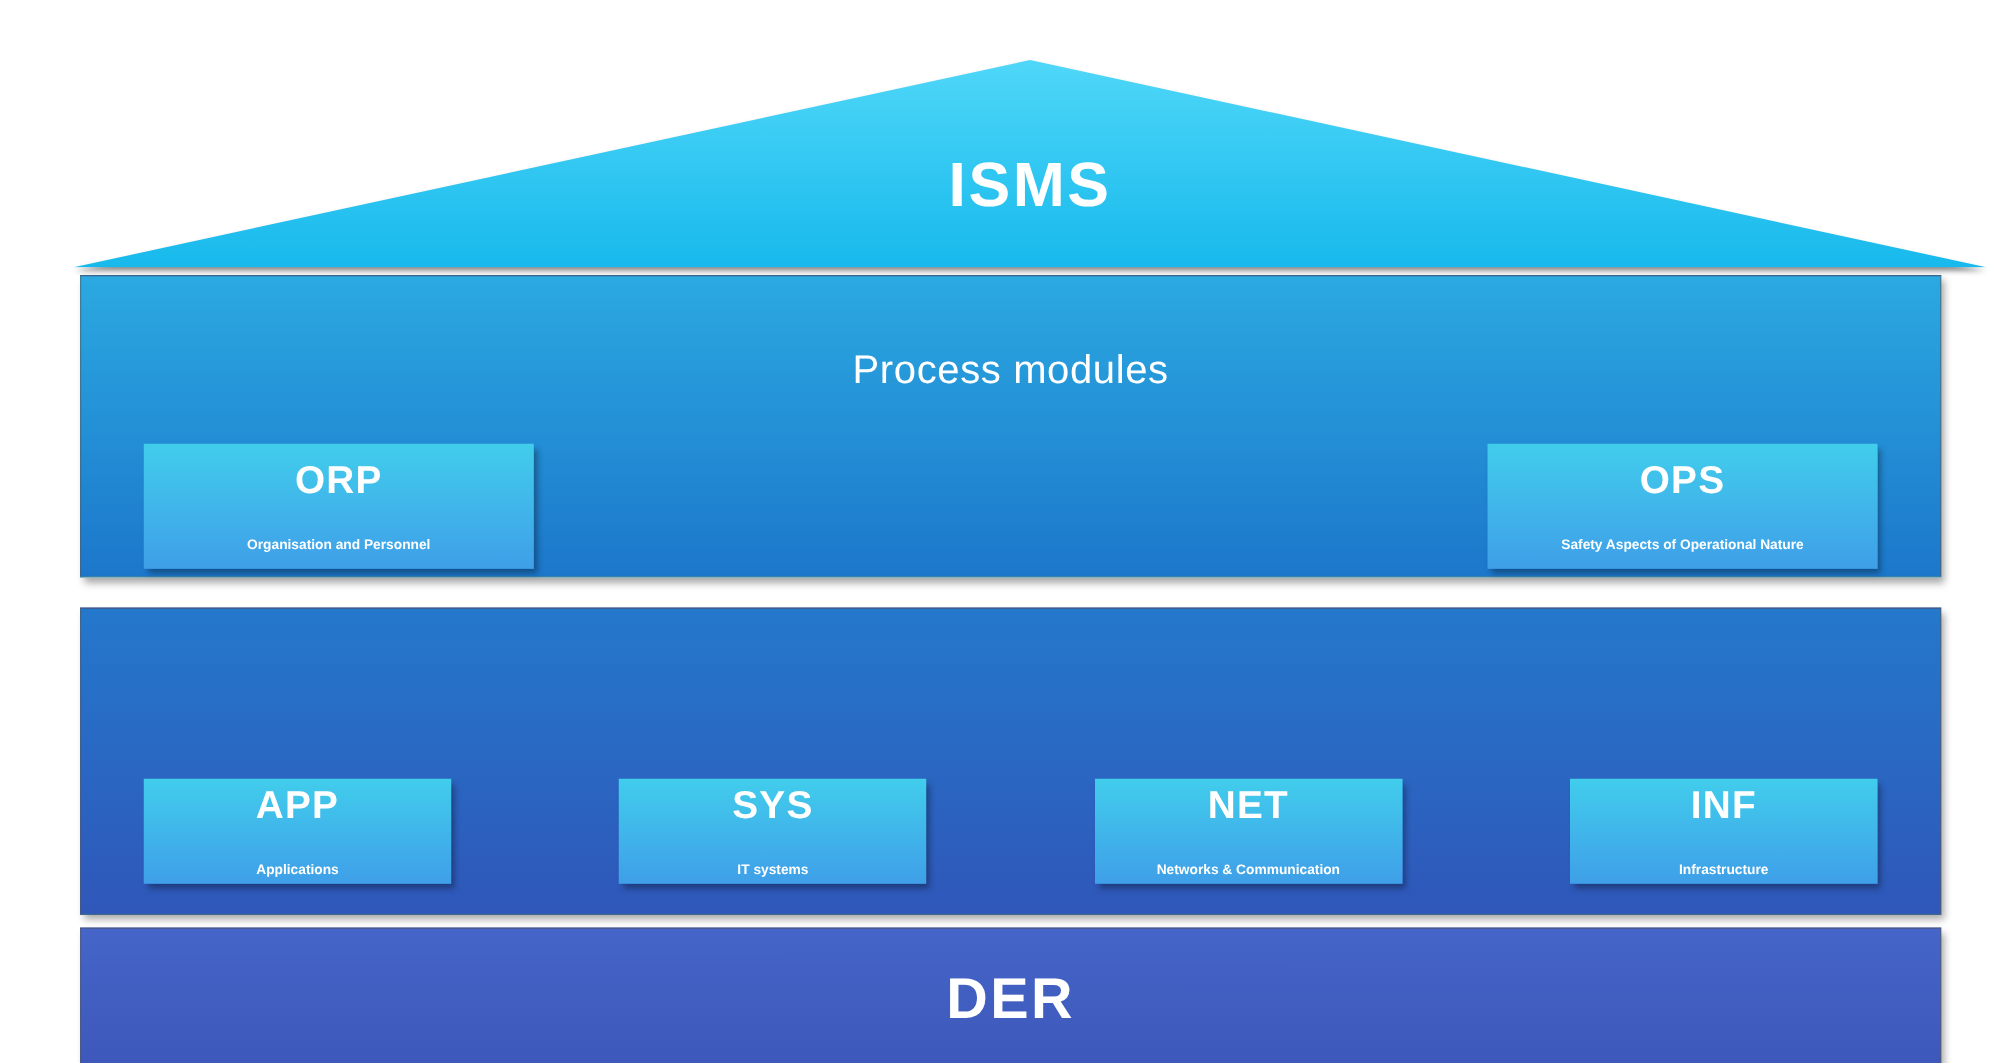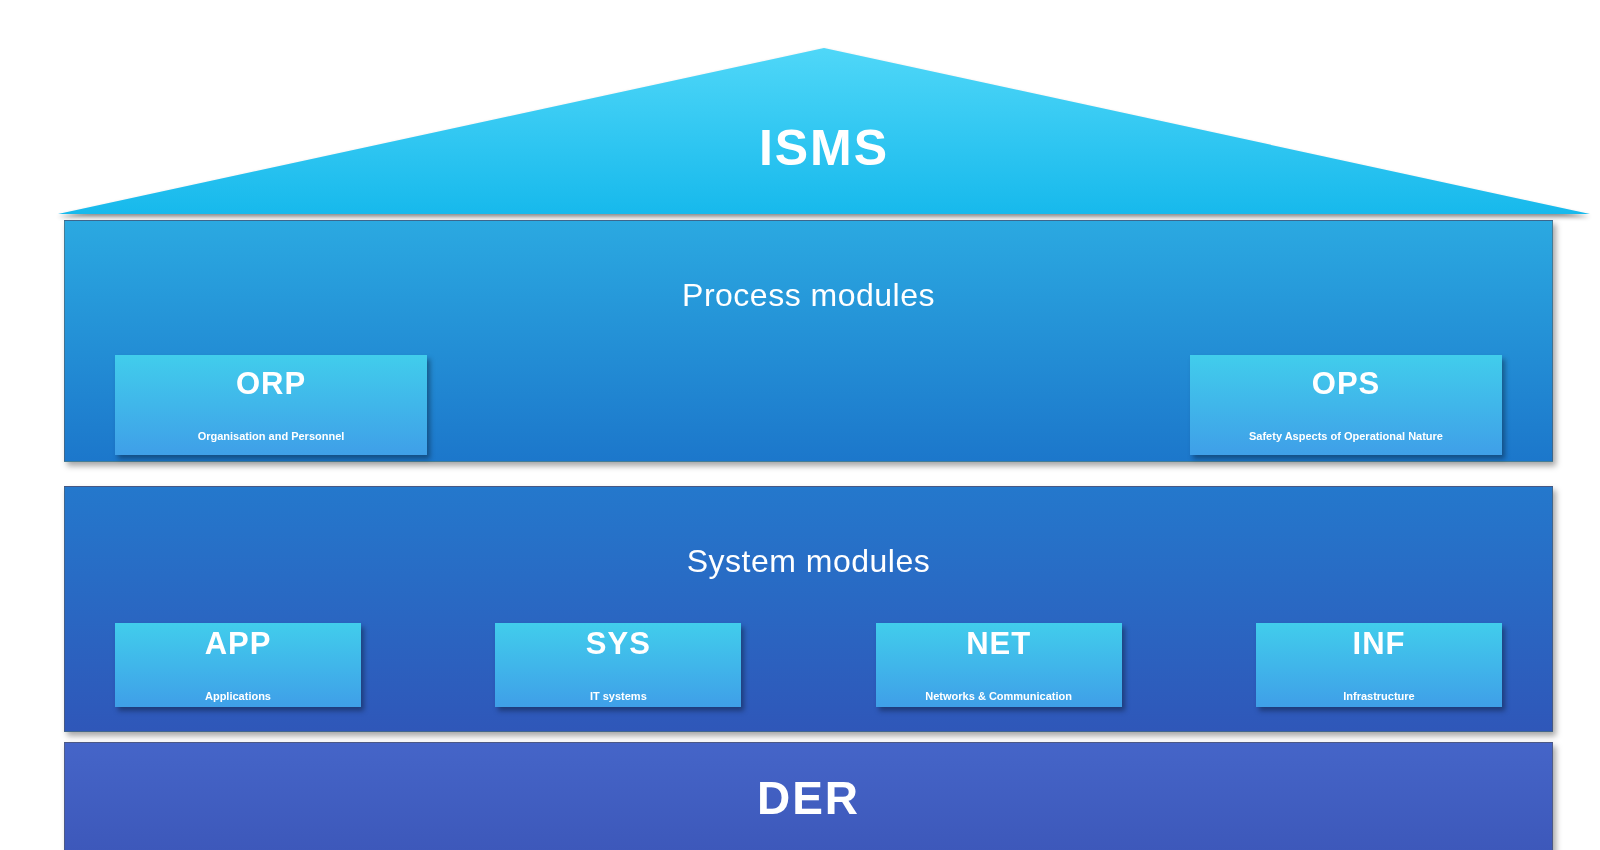--- a/index.html
+++ b/index.html
@@ -155,21 +155,20 @@
         <div class="module-label">Organisation and Personnel</div>
       </div>
       <div class="module">
         <div class="module-code">OPS</div>
         <div class="module-label">Safety Aspects of Operational Nature</div>
       </div>
     </div>
   </section>
 
   <section class="band band-system">
-    <h2 class="band-title">System modules</h2>
     <div class="modules">
       <div class="module">
         <div class="module-code">APP</div>
         <div class="module-label">Applications</div>
       </div>
       <div class="module">
         <div class="module-code">SYS</div>
         <div class="module-label">IT systems</div>
       </div>
       <div class="module">

